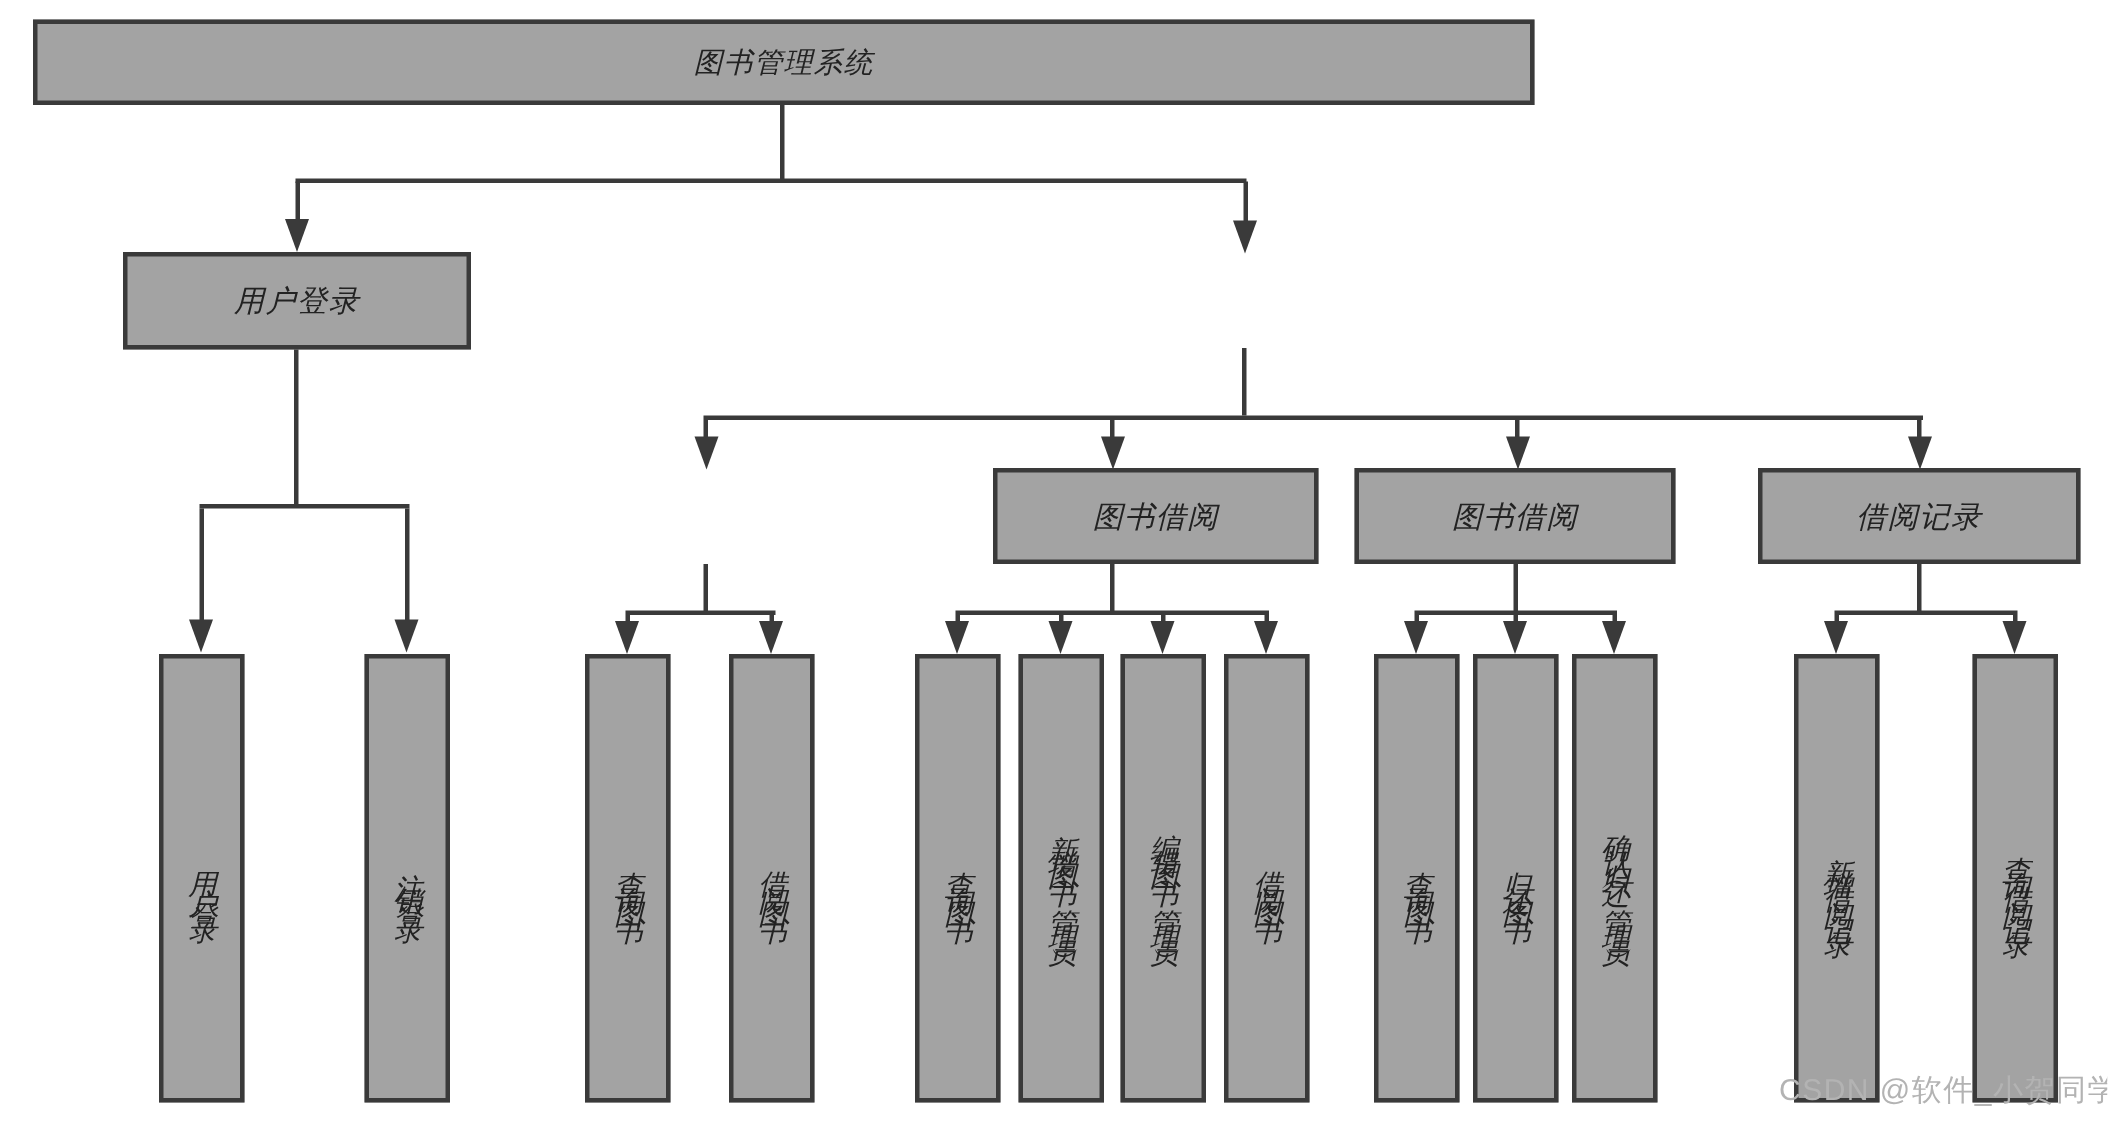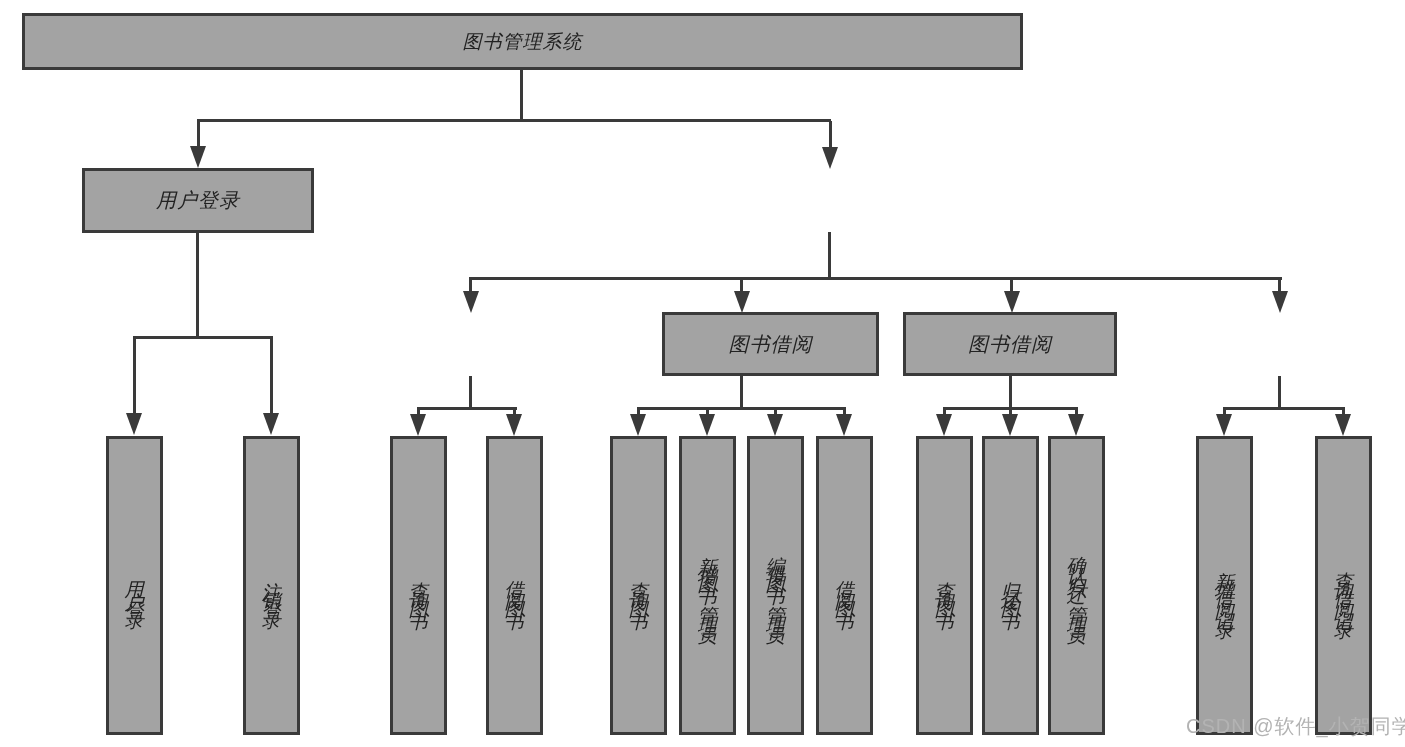--- a/index.html
+++ b/index.html
@@ -96,20 +96,23 @@
   <div class="ah" style="left:1004px;top:291px"></div>
   <div class="vl" style="left:1278px;top:280px;height:12px"></div>
   <div class="ah" style="left:1272px;top:291px"></div>
 
   <div class="box h" style="left:662px;top:312px;width:217px;height:64px">
     <span>图书借阅</span>
   </div>
   <div class="box h" style="left:903px;top:312px;width:214px;height:64px">
     <span>图书借阅</span>
   </div>
+  <div class="box h" style="left:1172px;top:312px;width:215px;height:64px">
+    <span>借阅记录</span>
+  </div>
 
   <div class="vl" style="left:469px;top:376px;height:33px"></div>
   <div class="hl" style="left:417px;top:407px;width:100px"></div>
   <div class="vl" style="left:417px;top:410px;height:7px"></div>
   <div class="ah" style="left:410px;top:414px"></div>
   <div class="vl" style="left:513px;top:410px;height:7px"></div>
   <div class="ah" style="left:506px;top:414px"></div>
 
   <div class="box v" style="left:390px;top:436px;width:57px;height:299px">
     <span>查询图书</span>

